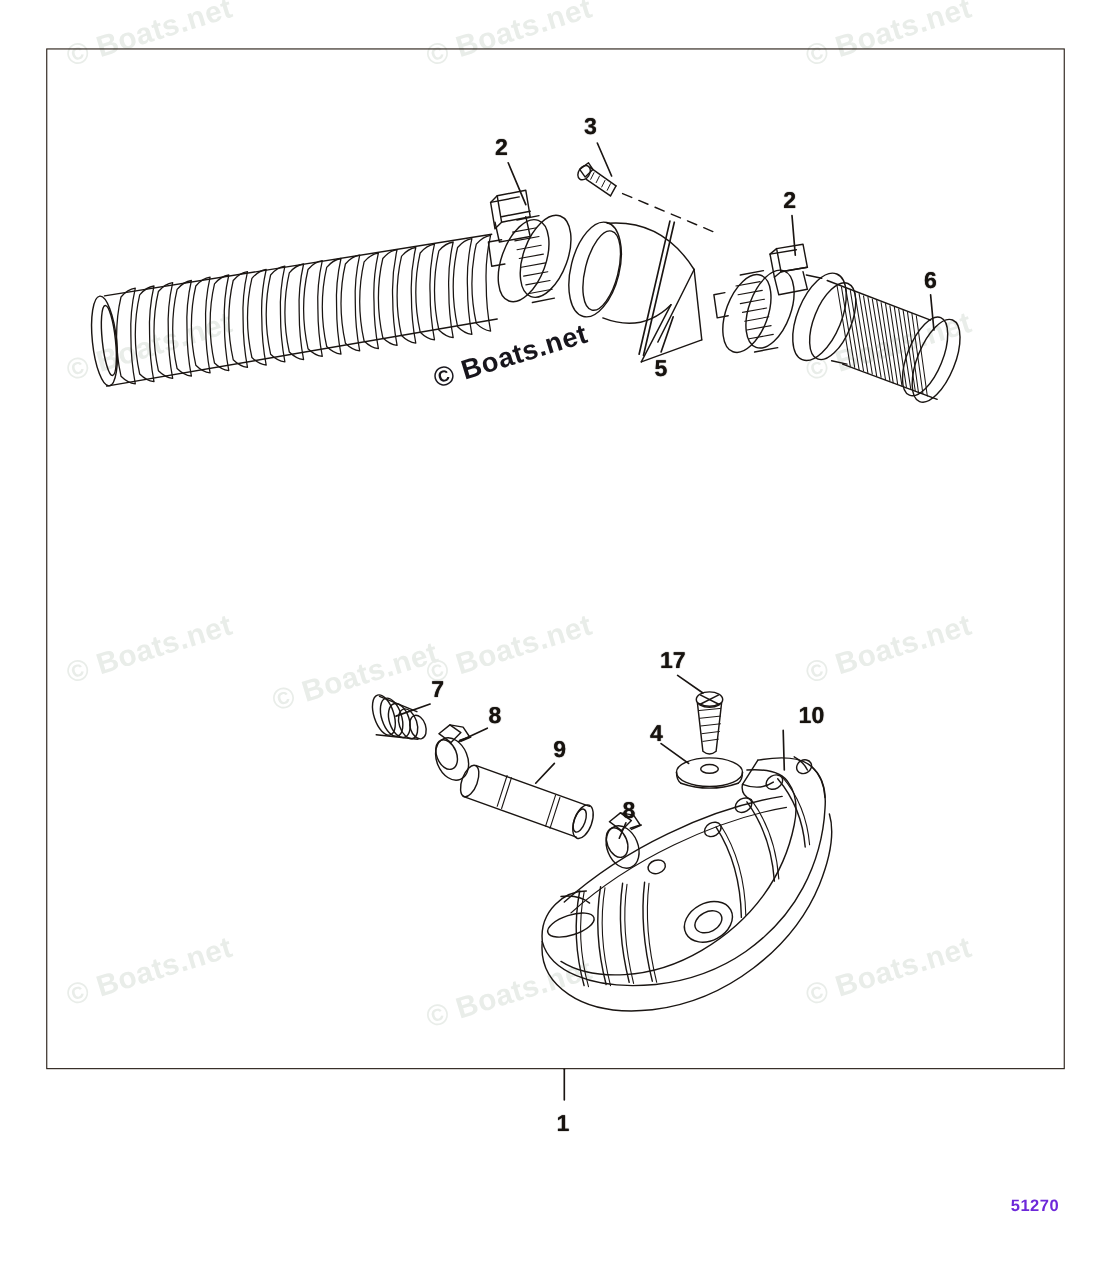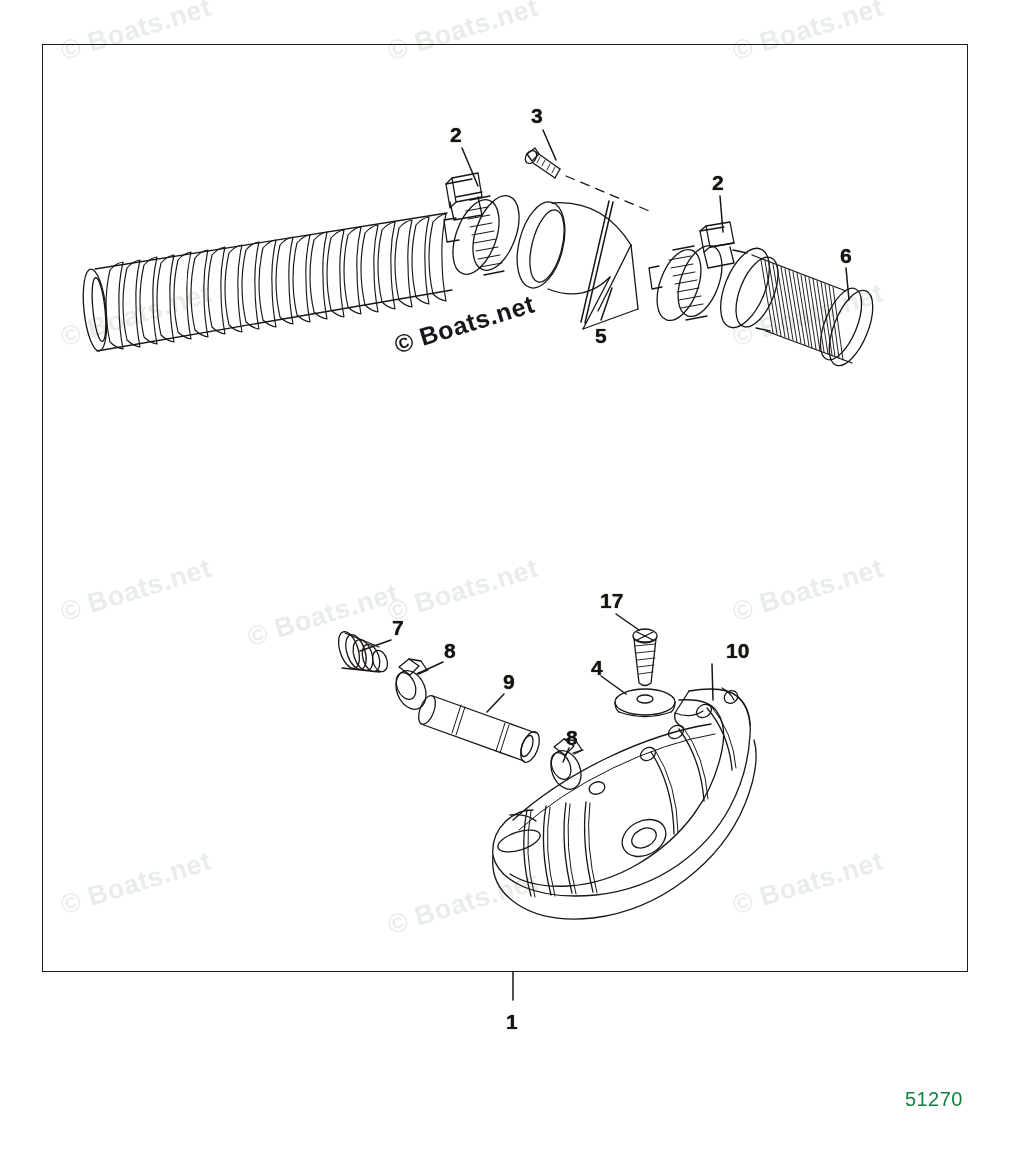--- a/index.html
+++ b/index.html
@@ -20,22 +20,22 @@
 
   
   #art{position:absolute;left:0;top:0;width:1011px;height:1152px;}
 
   
   .callout{position:absolute;font-size:21px;font-weight:700;color:#17130f;
            font-family:"Liberation Sans",sans-serif;line-height:1;
            text-shadow:0 0 1px #17130f;}
 
   
-  #dwgno{position:absolute;right:48px;top:1088px;font-size:20px;font-weight:400;
-         color:#15803d;letter-spacing:.5px;}
+  #dwgno{position:absolute;right:48px;top:1088px;font-size:15px;font-weight:700;
+         color:#6d28d9;letter-spacing:.5px;}
 </style>
 </head>
 <body>
 
 <div id="page">
 
   <div id="wm-light-layer">
       <div class="wm wm-light" style="left: 58px; top: 14px;">© Boats.net</div>
       <div class="wm wm-light" style="left: 385px; top: 14px;">© Boats.net</div>
       <div class="wm wm-light" style="left: 730px; top: 14px;">© Boats.net</div>

